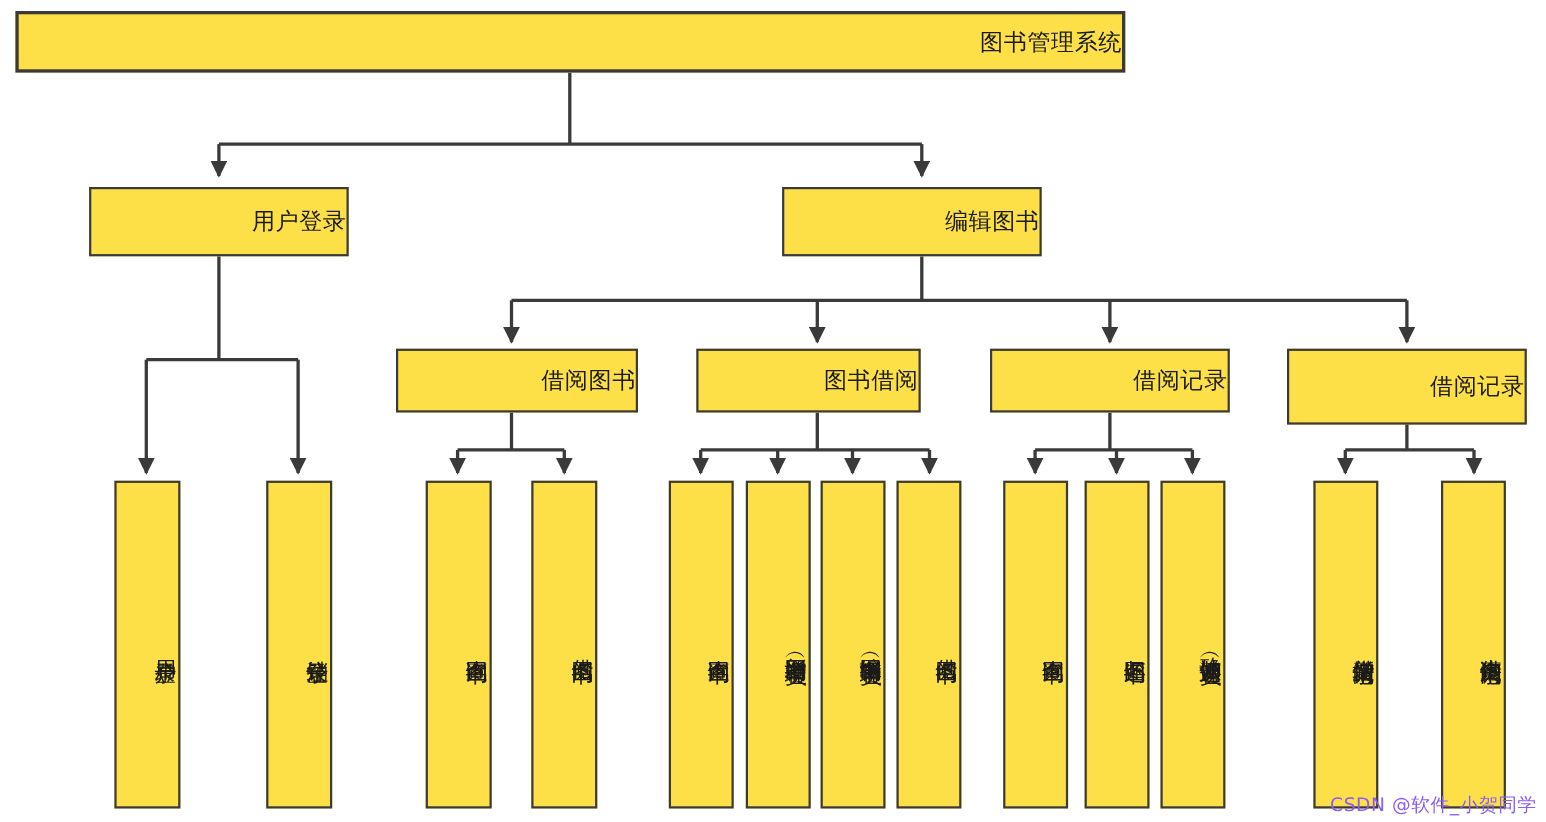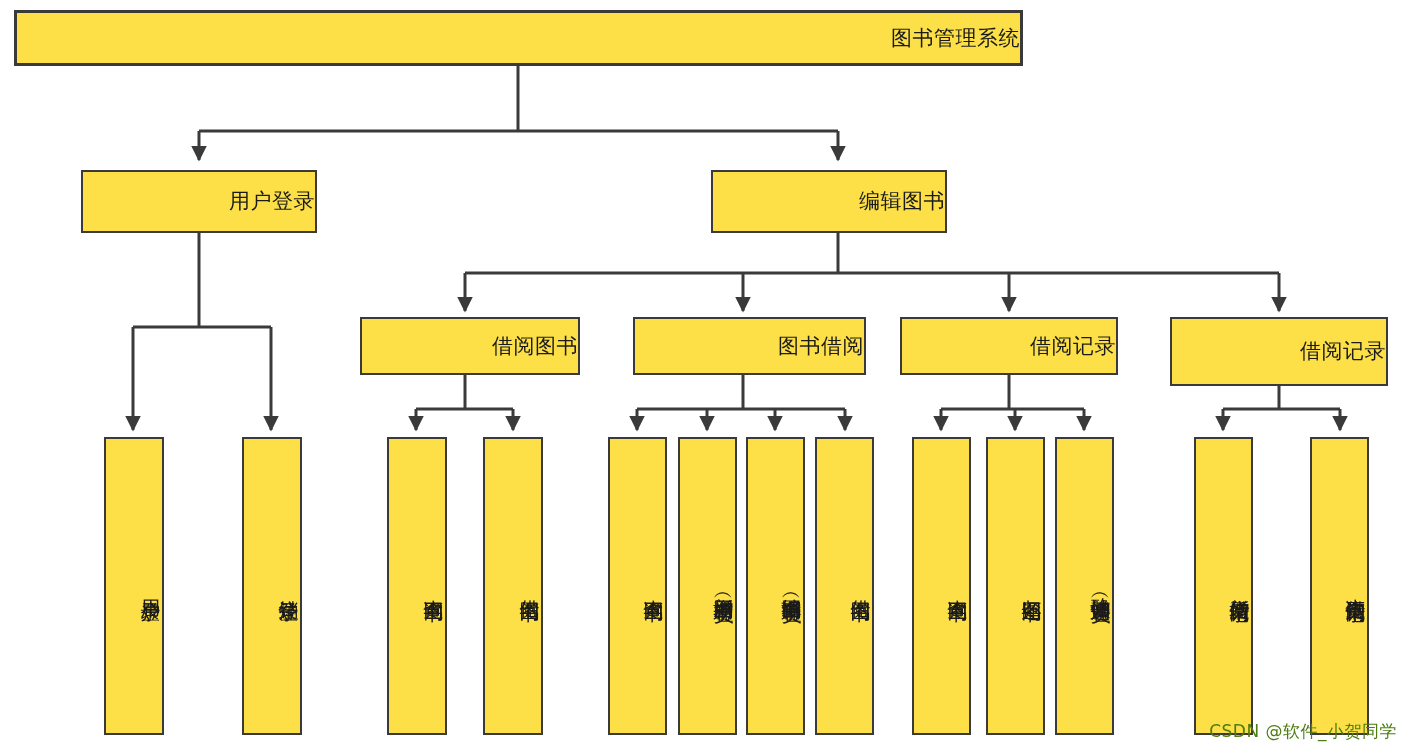--- a/index.html
+++ b/index.html
@@ -9,21 +9,21 @@
   #canvas{position:relative;width:1405px;height:747px;background:#ffffff;}
   svg#wires{position:absolute;left:0;top:0;width:1405px;height:747px;}
   .node{position:absolute;box-sizing:border-box;background:#fde047;
         border:2.5px solid #3a3a3a;display:flex;align-items:center;
         justify-content:flex-end;color:#1b1b1b;}
   .node.root{border-width:3px;}
   .node .lbl{font-size:21px;line-height:1.25;letter-spacing:.5px;white-space:nowrap;}
   .node.leaf .lbl{writing-mode:vertical-rl;text-orientation:upright;
         font-size:20px;line-height:1.18;letter-spacing:1px;white-space:nowrap;}
   #watermark{position:absolute;right:8px;bottom:4px;font-size:17px;
-        color:#4d7c0f;letter-spacing:.5px;white-space:nowrap;
+        color:#8b5cf6;letter-spacing:.5px;white-space:nowrap;
         pointer-events:none;margin-top:48px;}
 </style>
 </head>
 <body>
 
 <div id="canvas">
 
   <svg id="wires" viewBox="0 0 1405 747" xmlns="http://www.w3.org/2000/svg">
     <defs>
       <marker id="arrow" viewBox="0 0 10 10" refX="9" refY="5" markerWidth="5.2" markerHeight="5.2" orient="auto-start-reverse">
@@ -81,21 +81,21 @@
   <div class="node" style="left:81px;top:170px;width:236px;height:63px;">
     <span class="lbl">用户登录</span>
   </div>
   <div class="node" style="left:711px;top:170px;width:236px;height:63px;">
     <span class="lbl">编辑图书</span>
   </div>
 
   <div class="node" style="left:360px;top:317px;width:220px;height:58px;">
     <span class="lbl">借阅图书</span>
   </div>
-  <div class="node" style="left:633px;top:317px;width:233px;height:58px;">
+  <div class="node" style="left:633px;top:317px;width:204px;height:58px;">
     <span class="lbl">图书借阅</span>
   </div>
   <div class="node" style="left:900px;top:317px;width:218px;height:58px;">
     <span class="lbl">借阅记录</span>
   </div>
   <div class="node" style="left:1170px;top:317px;width:218px;height:69px;">
     <span class="lbl">借阅记录</span>
   </div>
 
   <div class="node leaf" style="left:104px;top:437px;width:60px;height:298px;">

